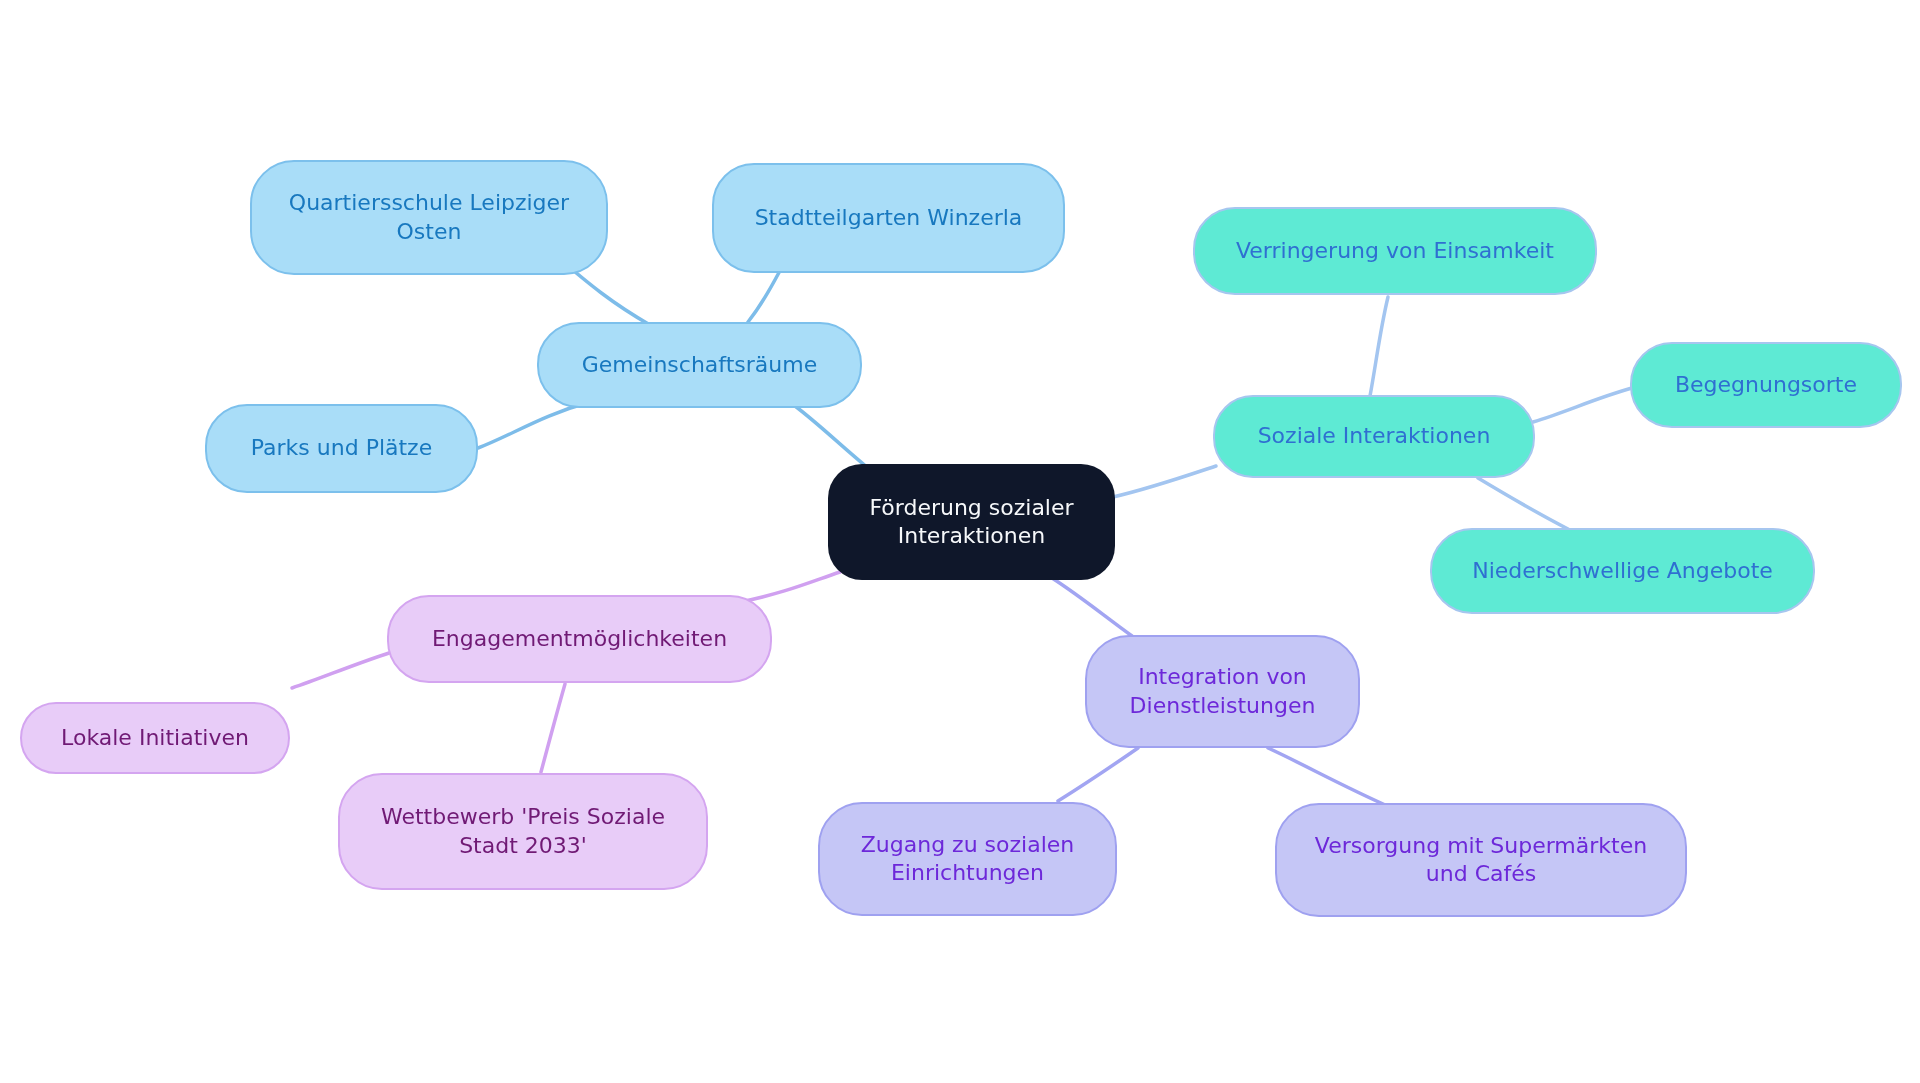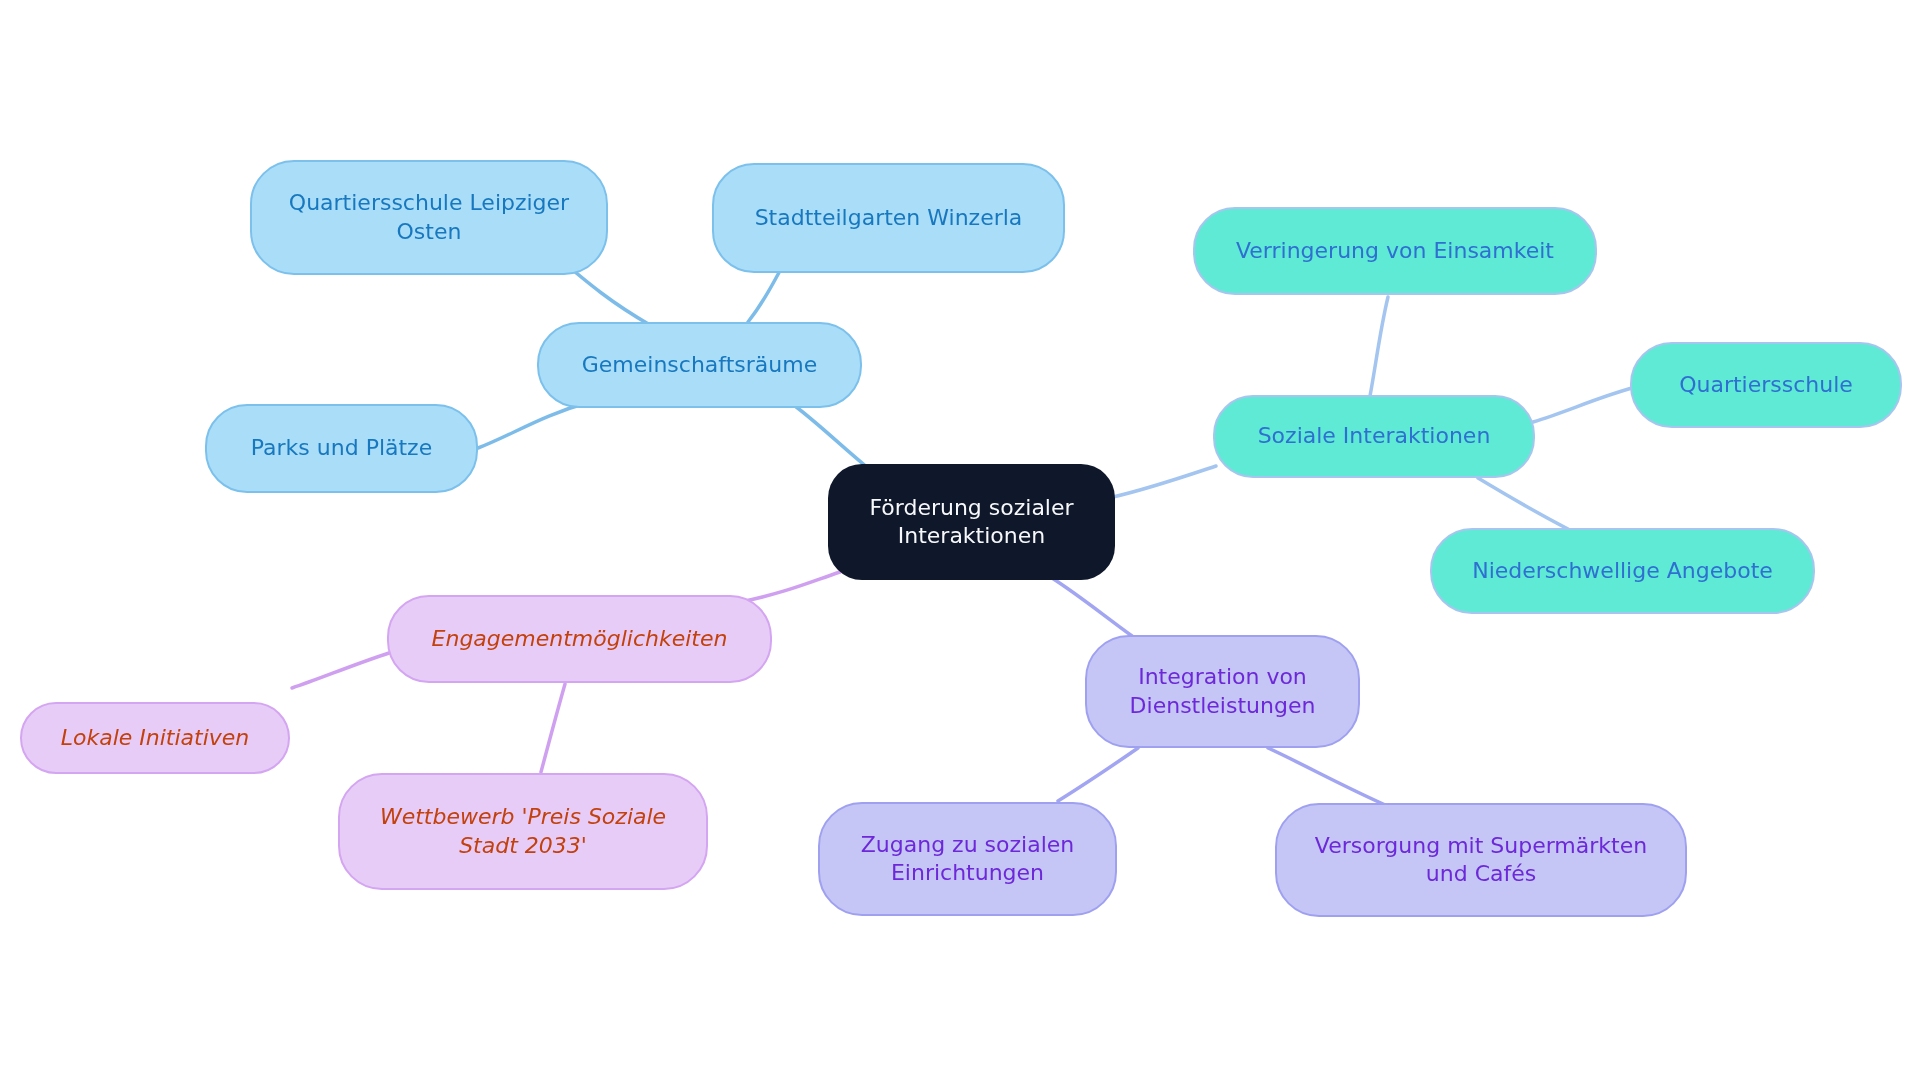--- a/index.html
+++ b/index.html
@@ -55,22 +55,21 @@
     color: #1878bf;
   }
   .branch-periwinkle {
     background: #5eead4;
     border-color: #a6c6ef;
     color: #2f6fd1;
   }
   .branch-purple {
     background: #e8ccf8;
     border-color: #d4a5f0;
-    color: #c2410c;
-    font-style: italic;
+    color: #701a75;
   }
   .branch-lavender {
     background: #c5c6f6;
     border-color: #9fa1f0;
     color: #6d28d9;
   }
 
   
   #node-center        { left: 828px;  top: 464px; width: 287px; height: 116px; border-radius: 34px; }
   #node-gemein        { left: 537px;  top: 322px; width: 325px; height: 86px;  border-radius: 42px; }
@@ -116,21 +115,21 @@
 
   <div class="node node-center" id="node-center">Förderung sozialer Interaktionen</div>
 
   <div class="node branch-blue" id="node-gemein">Gemeinschaftsräume</div>
   <div class="node branch-blue" id="node-quartier">Quartiersschule Leipziger Osten</div>
   <div class="node branch-blue" id="node-stadtteil">Stadtteilgarten Winzerla</div>
   <div class="node branch-blue" id="node-parks">Parks und Plätze</div>
 
   <div class="node branch-periwinkle" id="node-soziale">Soziale Interaktionen</div>
   <div class="node branch-periwinkle" id="node-verringerung">Verringerung von Einsamkeit</div>
-  <div class="node branch-periwinkle" id="node-begegnung">Quartiersschule</div>
+  <div class="node branch-periwinkle" id="node-begegnung">Begegnungsorte</div>
   <div class="node branch-periwinkle" id="node-nieder">Niederschwellige Angebote</div>
 
   <div class="node branch-purple" id="node-engagement">Engagementmöglichkeiten</div>
   <div class="node branch-purple" id="node-lokale">Lokale Initiativen</div>
   <div class="node branch-purple" id="node-wettbewerb">Wettbewerb 'Preis Soziale Stadt 2033'</div>
 
   <div class="node branch-lavender" id="node-integration">Integration von Dienstleistungen</div>
   <div class="node branch-lavender" id="node-versorgung">Versorgung mit Supermärkten und Cafés</div>
   <div class="node branch-lavender" id="node-zugang">Zugang zu sozialen Einrichtungen</div>
 

